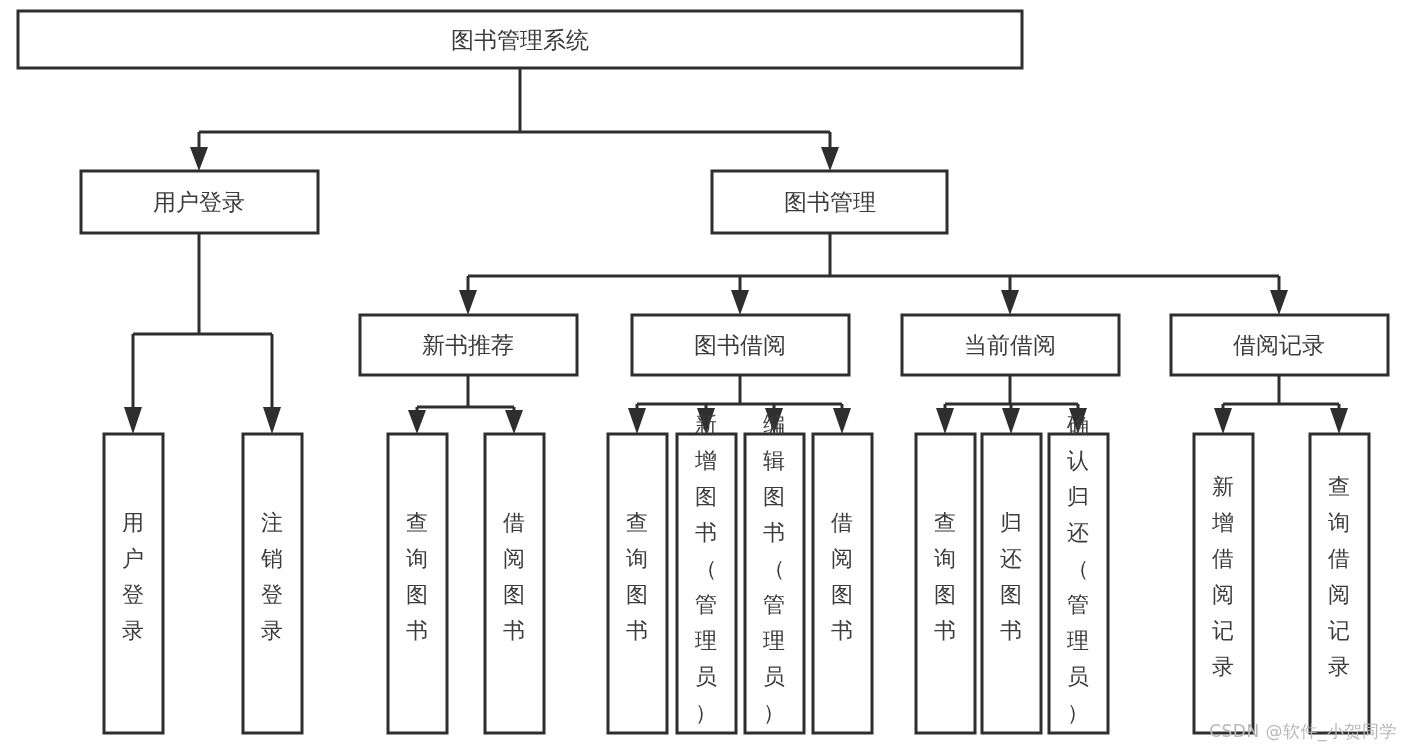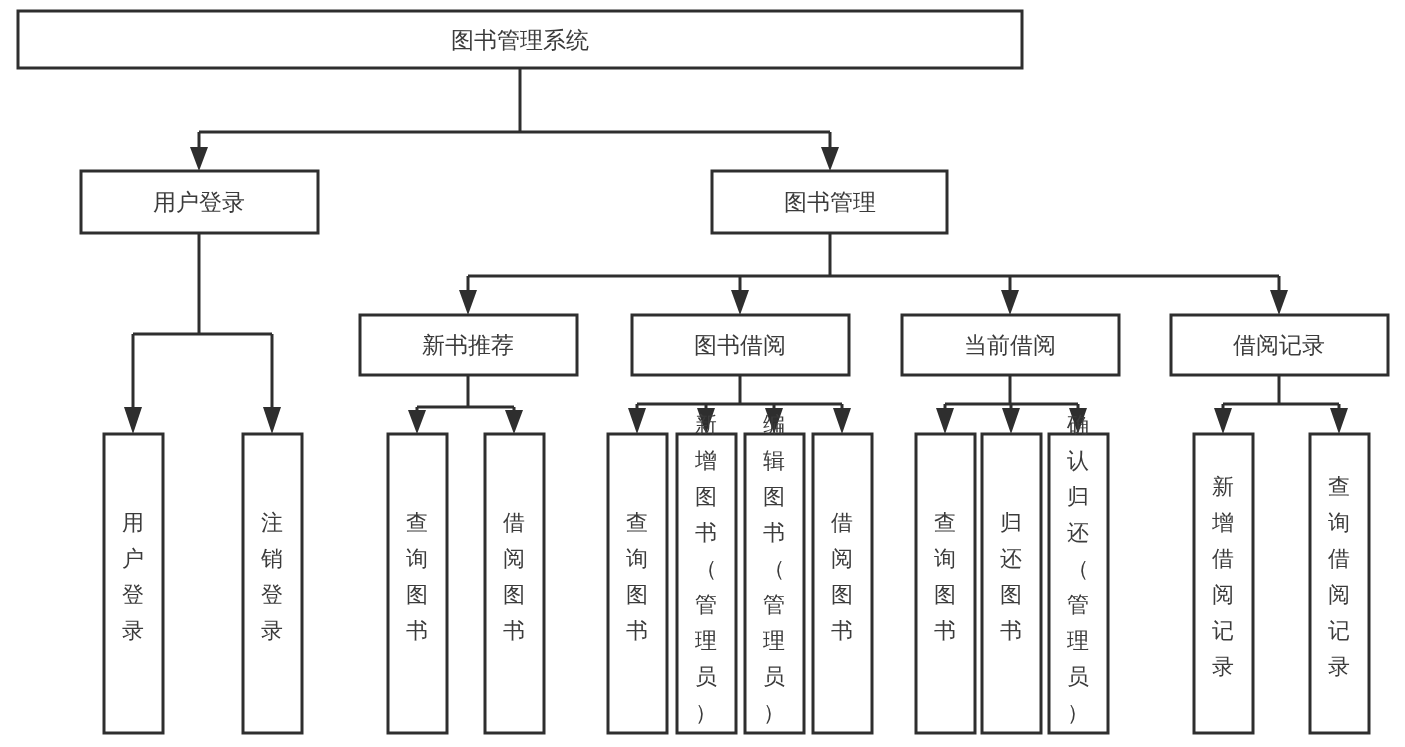--- a/index.html
+++ b/index.html
@@ -223,13 +223,14 @@
 
       <text class="node-label-vert" x="945" y="0"><tspan x="945" y="530">查</tspan><tspan x="945" y="566">询</tspan><tspan x="945" y="602">图</tspan><tspan x="945" y="638">书</tspan></text>
       <text class="node-label-vert" x="1011" y="0"><tspan x="1011" y="530">归</tspan><tspan x="1011" y="566">还</tspan><tspan x="1011" y="602">图</tspan><tspan x="1011" y="638">书</tspan></text>
       <text class="node-label-vert" x="1078" y="0"><tspan x="1078" y="432">确</tspan><tspan x="1078" y="468">认</tspan><tspan x="1078" y="504">归</tspan><tspan x="1078" y="540">还</tspan><tspan x="1078" y="576">（</tspan><tspan x="1078" y="612">管</tspan><tspan x="1078" y="648">理</tspan><tspan x="1078" y="684">员</tspan><tspan x="1078" y="720">）</tspan></text>
 
       <text class="node-label-vert" x="1223" y="0"><tspan x="1223" y="494">新</tspan><tspan x="1223" y="530">增</tspan><tspan x="1223" y="566">借</tspan><tspan x="1223" y="602">阅</tspan><tspan x="1223" y="638">记</tspan><tspan x="1223" y="674">录</tspan></text>
       <text class="node-label-vert" x="1339" y="0"><tspan x="1339" y="494">查</tspan><tspan x="1339" y="530">询</tspan><tspan x="1339" y="566">借</tspan><tspan x="1339" y="602">阅</tspan><tspan x="1339" y="638">记</tspan><tspan x="1339" y="674">录</tspan></text>
     </g>
   </svg>
 
+  <div class="watermark">CSDN @软件_小贺同学</div>
 </div>
 
 </body></html>

